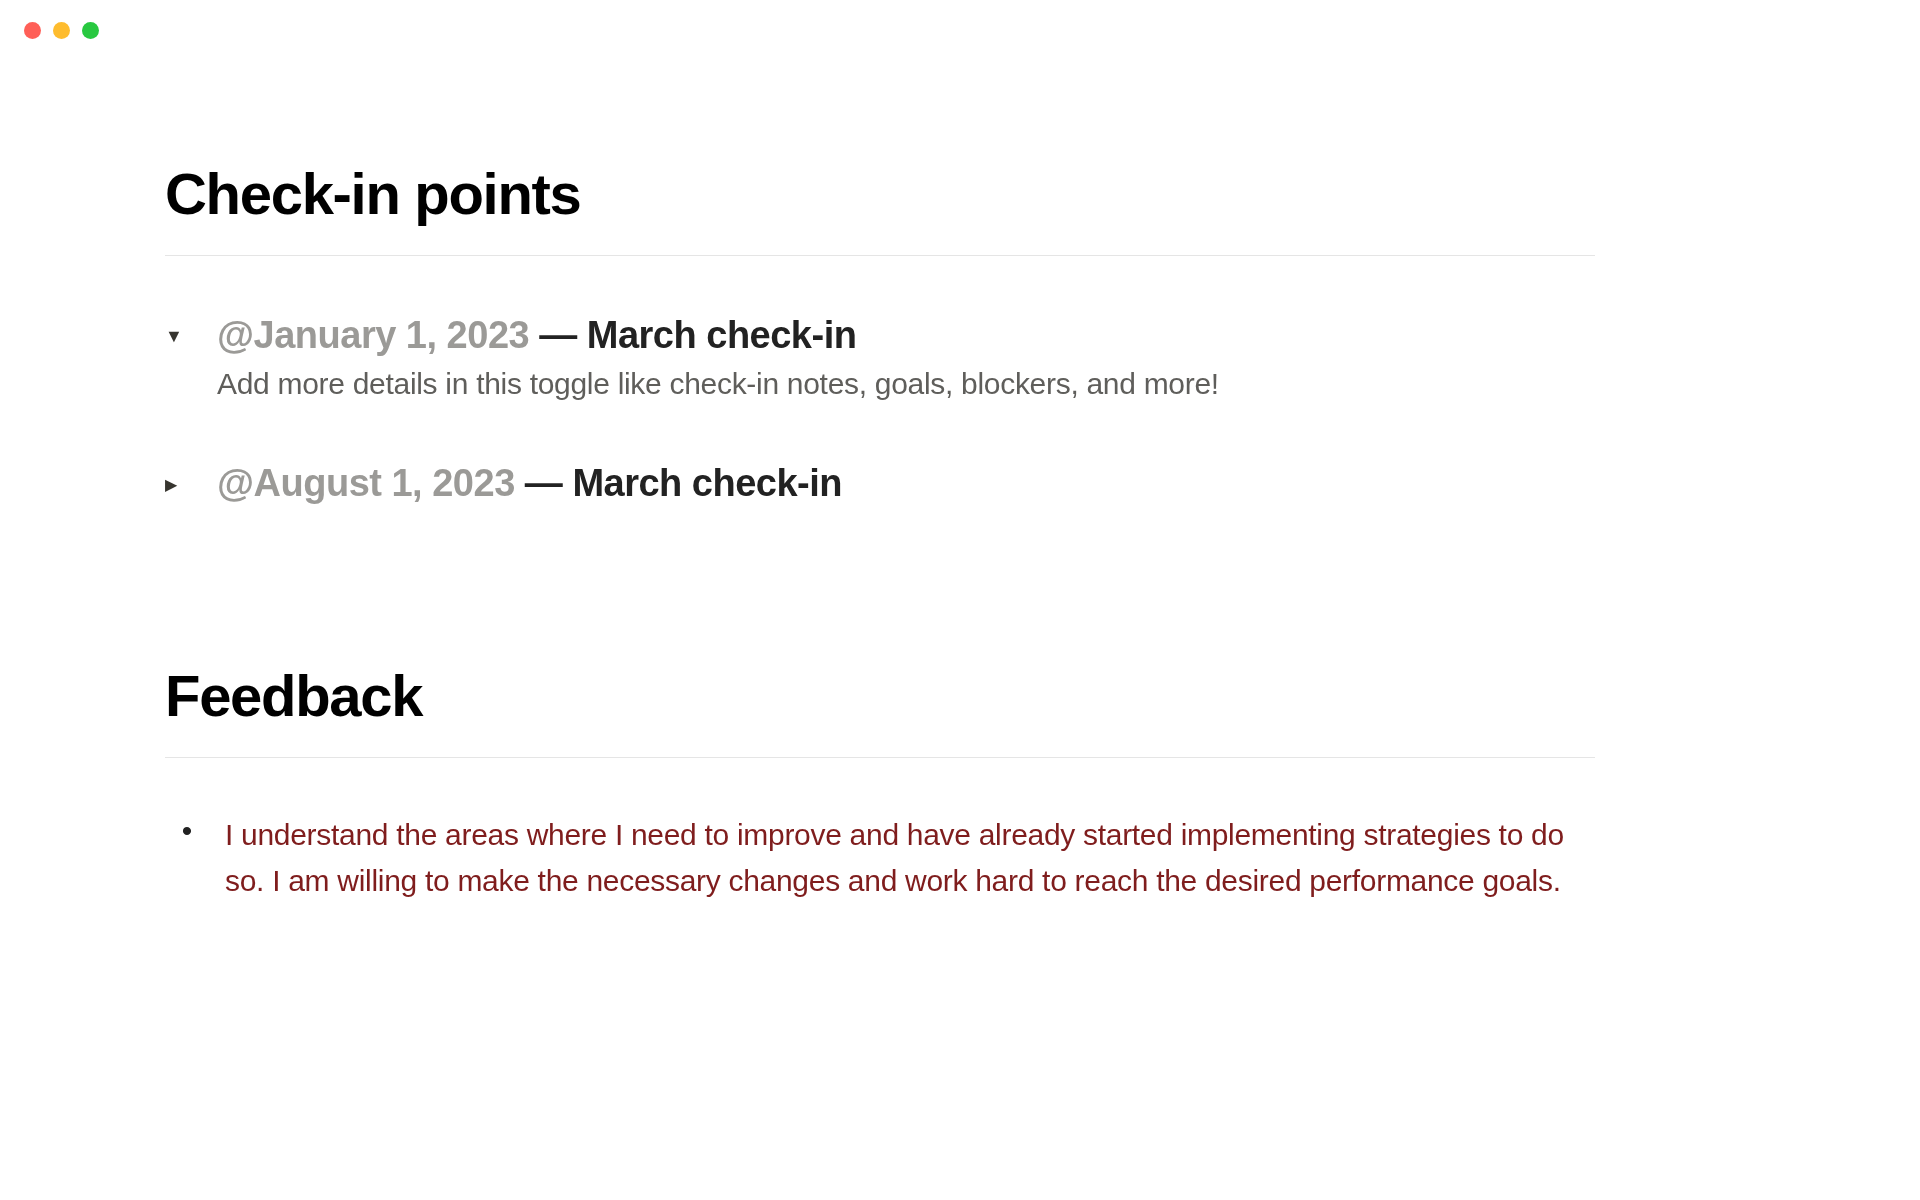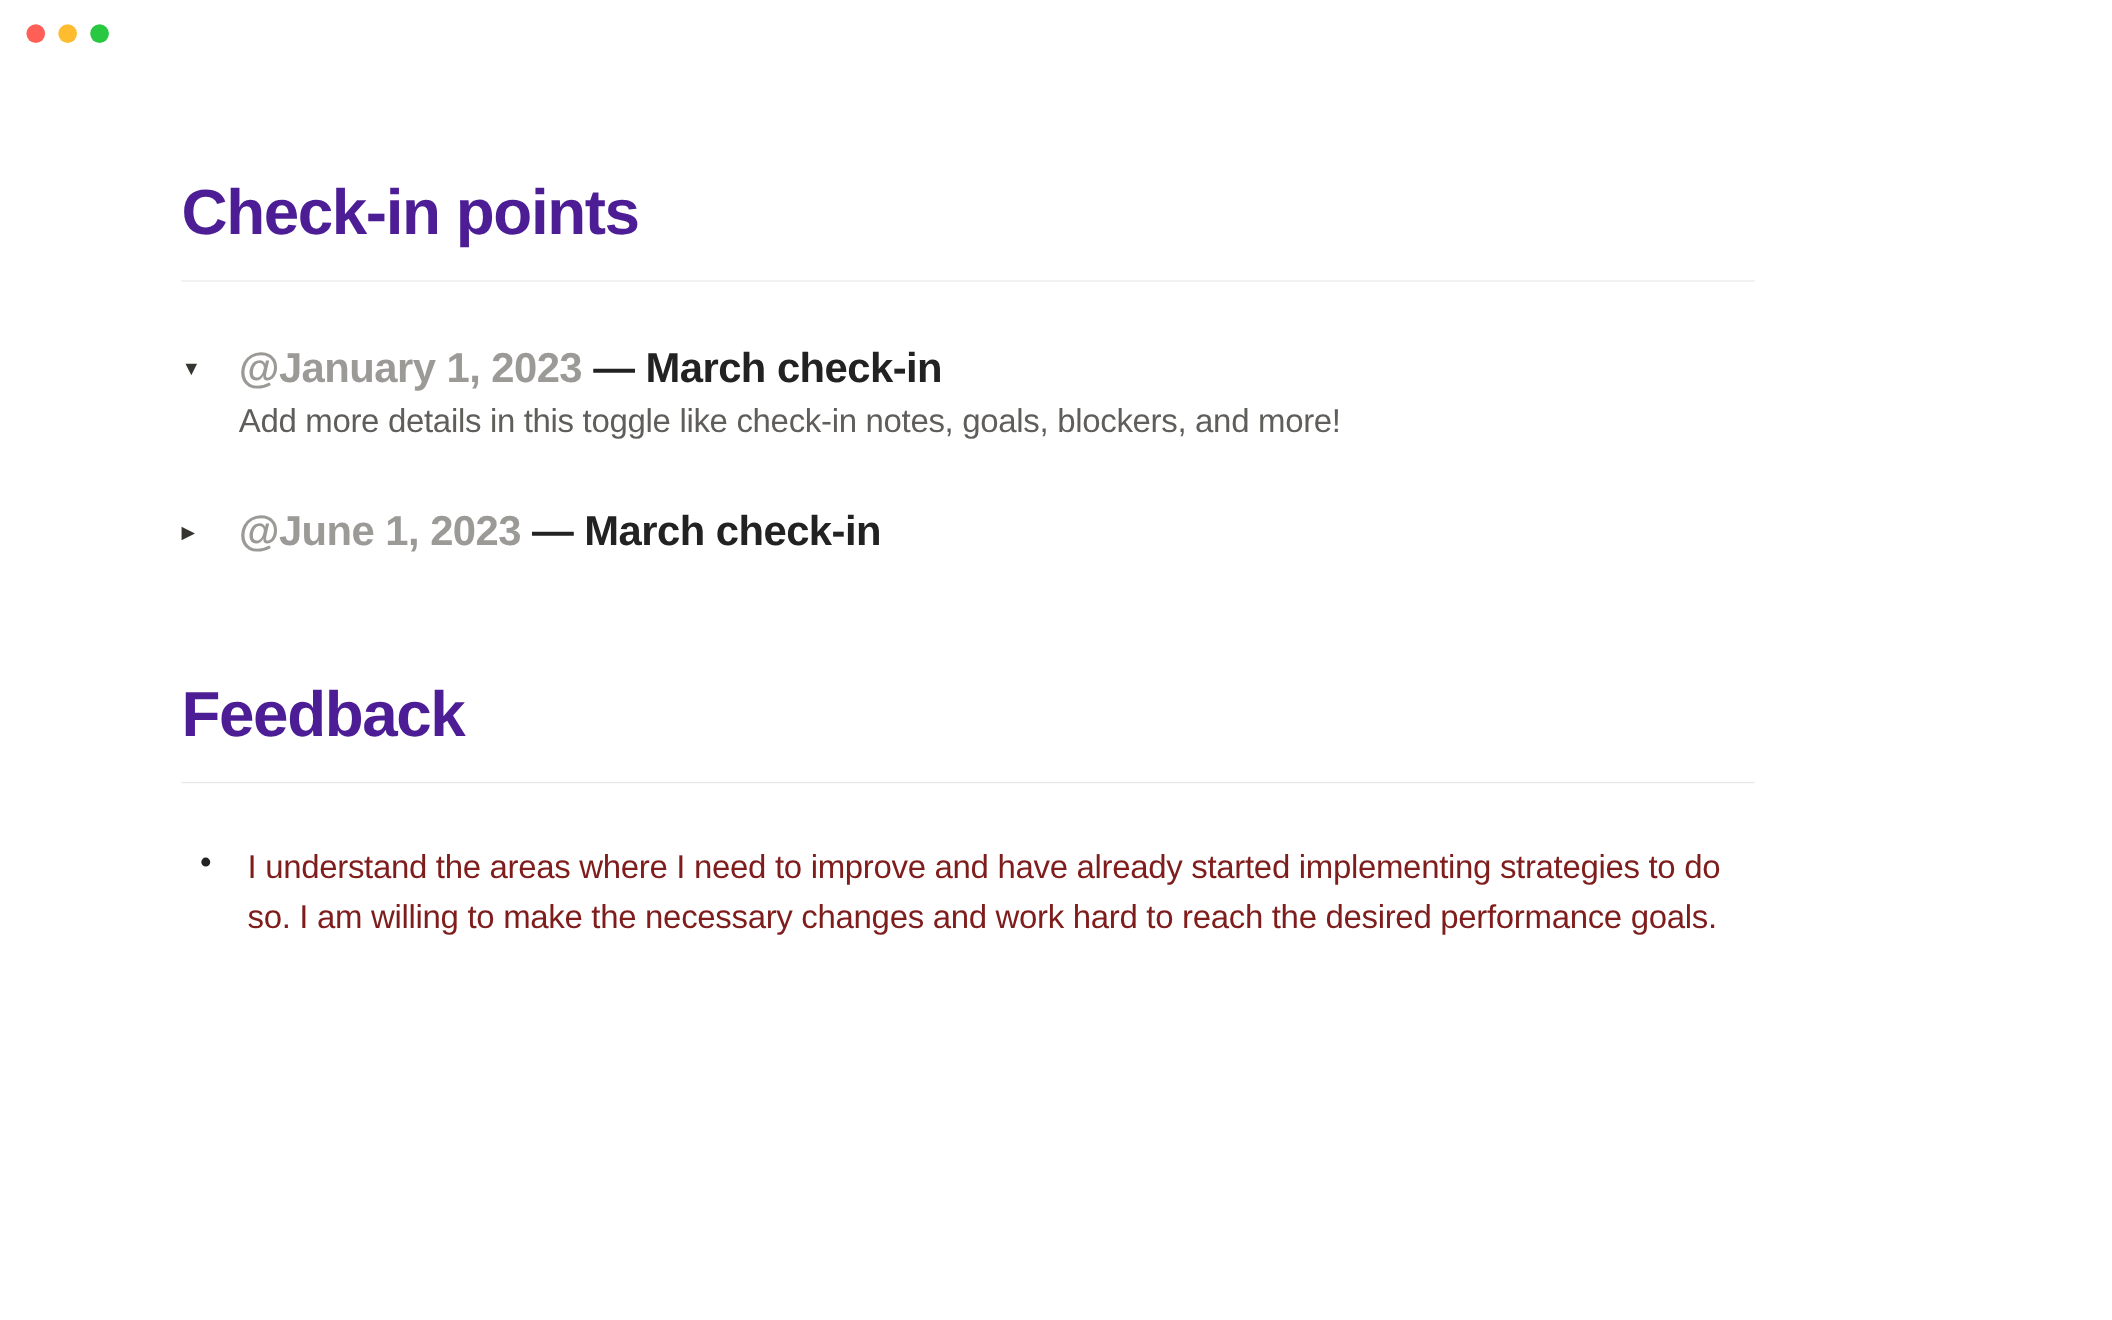--- a/index.html
+++ b/index.html
@@ -33,21 +33,21 @@
     .content {
       padding-top: 160px;
       padding-left: 165px;
       padding-right: 165px;
       max-width: 1760px;
     }
     
     h1.section-heading {
       font-size: 58px;
       font-weight: 700;
-      color: #4c1d95;
+      color: #000000;
       letter-spacing: -1.3px;
       margin-bottom: 28px;
     }
     
     hr.divider {
       border: none;
       border-top: 1px solid #e5e5e5;
       margin-bottom: 54px;
     }
     
@@ -103,21 +103,21 @@
       color: #5f5e5b;
       line-height: 1.5;
       letter-spacing: -0.3px;
     }
     
     .toggle-spacer {
       height: 42px;
     }
     
     .feedback-section {
-      margin-top: 54px;
+      margin-top: 100px;
     }
     
     .bullet-item {
       display: flex;
       align-items: flex-start;
       margin-top: 24px;
     }
     
     .bullet-dot {
       width: 44px;
@@ -159,21 +159,21 @@
       <div class="toggle-body">Add more details in this toggle like check-in notes, goals, blockers, and more!</div>
     </div>
   </div>
 
   <div class="toggle-spacer"></div>
 
   <div class="toggle-block">
     <div class="toggle-arrow right"></div>
     <div class="toggle-content">
       <div class="toggle-heading">
-        <span class="date-mention">@June 1, 2023</span><span class="heading-text"> — </span><span class="heading-text">March check-in</span>
+        <span class="date-mention">@August 1, 2023</span><span class="heading-text"> — </span><span class="heading-text">March check-in</span>
       </div>
     </div>
   </div>
 
   <div class="toggle-spacer"></div>
 
 
   <div class="feedback-section">
     <h1 class="section-heading">Feedback</h1>
     <hr class="divider">

